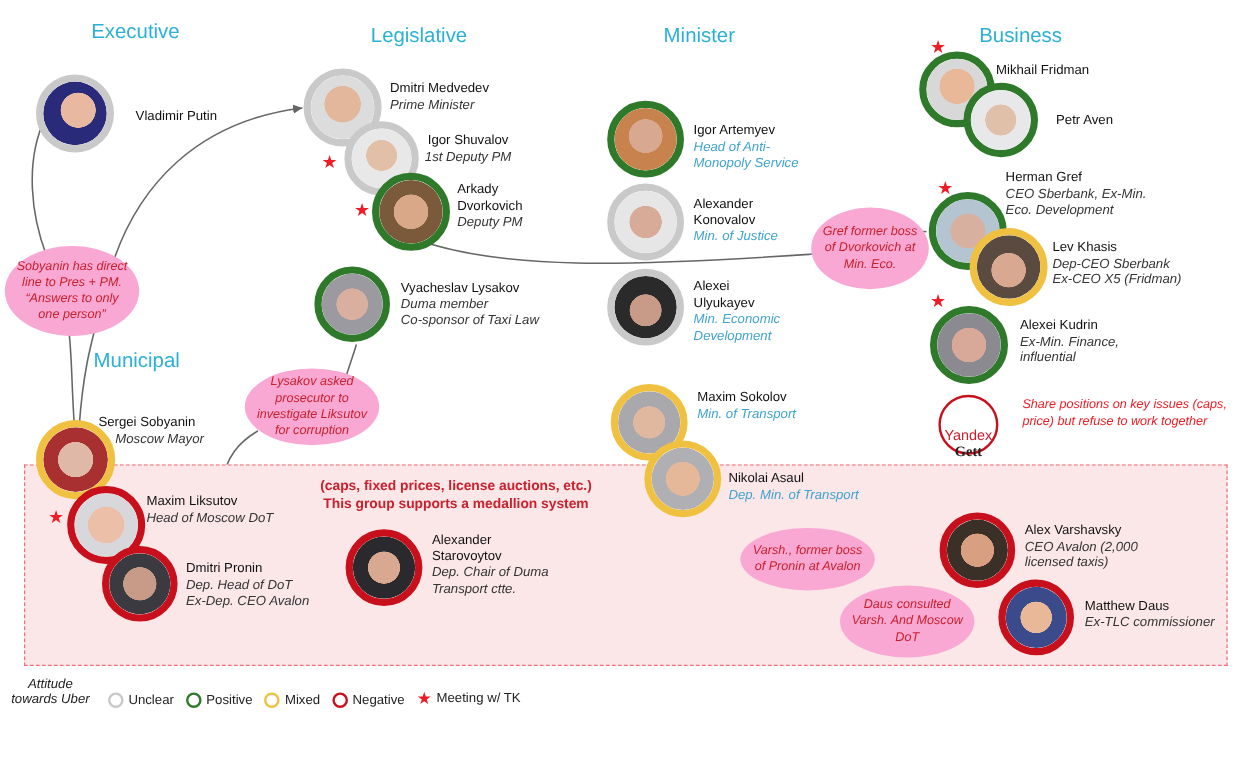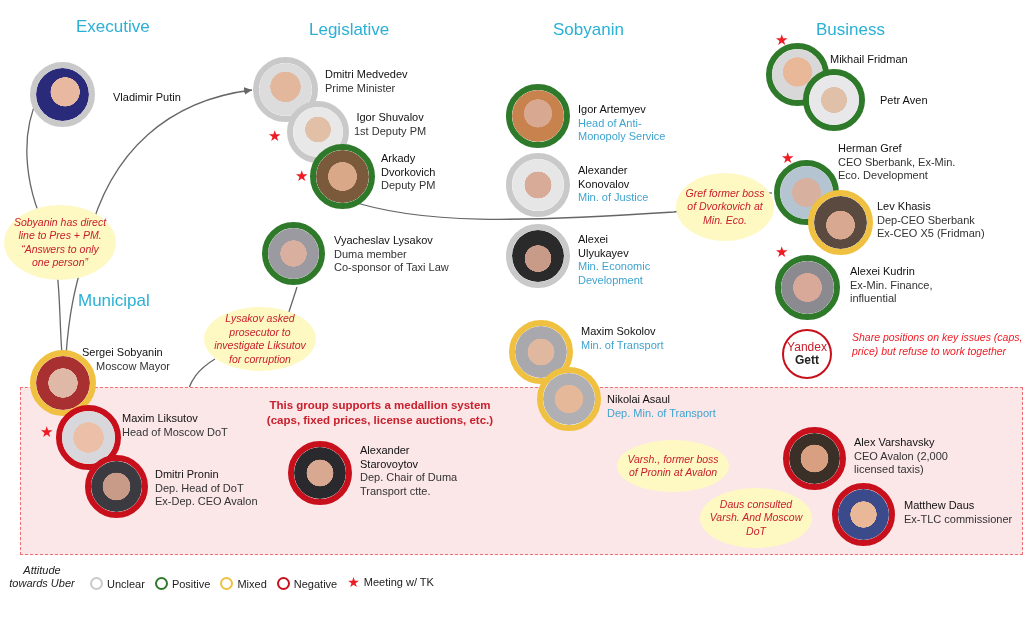--- a/index.html
+++ b/index.html
@@ -8,32 +8,32 @@
   .group-box { position:absolute; left:20px; top:387px; width:1003px; height:168px; background:#fbe6e8; border:1.5px dashed #ef6d74; box-sizing:border-box; }
   .group-note { position:absolute; left:230px; top:398px; width:300px; text-align:center; color:#c8202c; font-weight:bold; font-size:11.5px; line-height:15px; }
   .avatar { position:absolute; border-radius:50%; box-sizing:border-box; overflow:hidden; background:#fff; }
   .avatar .face { position:absolute; left:0; top:0; right:0; bottom:0; border-radius:50%; }
   .ring-unclear { border:6px solid #c9c9c9; }
   .ring-positive { border:6px solid #2e7a2a; }
   .ring-mixed { border:6px solid #f0c040; }
   .ring-negative { border:6px solid #c8101c; }
   .person-text { position:absolute; font-size:11px; line-height:13.5px; color:#222; }
   .person-text .name { font-weight:normal; color:#111; display:block; }
-  .person-text .role { display:block; color:#333; }
+  .person-text .role { display:block; color:#333;font-style:italic; }
   .person-text .role.blue { color:#3fa3cf; }
   .star { position:absolute; color:#ee1c24; font-size:15px; line-height:15px; }
-  .bubble { position:absolute; background:#fef9c3; border-radius:50%; display:flex; align-items:center; justify-content:center; text-align:center; color:#c8202c; font-style:italic; font-size:10.5px; line-height:13.5px; box-sizing:border-box; padding:0 8px; }
+  .bubble { position:absolute; background:#f9a8d4; border-radius:50%; display:flex; align-items:center; justify-content:center; text-align:center; color:#c8202c; font-style:italic; font-size:10.5px; line-height:13.5px; box-sizing:border-box; padding:0 8px; }
   .legend { position:absolute; left:0; top:560px; height:30px; display:flex; align-items:flex-end; font-size:11px; color:#222; }
   .legend-title { font-style:italic; text-align:center; width:84px; line-height:13px; font-size:11px; }
   .legend-item { display:flex; align-items:center; margin-right:10px; }
   .legend-ring { width:13px; height:13px; border-radius:50%; box-sizing:border-box; border:2px solid #ccc; margin-right:4px; }
   .legend-star { color:#ee1c24; font-size:14px; margin-right:4px; }
   .logo { position:absolute; left:782px; top:329px; width:50px; height:50px; border-radius:50%; border:2px solid #c8101c; box-sizing:border-box; background:#fff; text-align:center; }
-  .logo .y { display:block; color:#c8202c; font-size:12px; margin-top:10px; line-height:13px; font-family:"Liberation Sans Narrow","Liberation Sans", sans-serif; }
-  .logo .g { display:block; color:#222; font-weight:bold; font-size:12px; line-height:13px; }
+  .logo .y { display:block; color:#c8202c; font-size:12px; margin-top:26px; line-height:13px; font-family:"Liberation Sans Narrow","Liberation Sans", sans-serif; }
+  .logo .g { display:block; color:#222; font-weight:bold; font-size:12px; line-height:13px;font-family:Liberation Serif, serif; }
   .share-note { position:absolute; left:852px; top:331px; color:#ee1c24; font-style:italic; font-size:10.5px; line-height:13.5px; width:180px; }
   svg.links { position:absolute; left:0; top:0; }
 </style>
 </head>
 <body>
 
 <svg class="links" width="1031" height="640">
   <defs>
     <marker id="arr" markerWidth="8" markerHeight="8" refX="6" refY="3" orient="auto">
       <path d="M0,0 L6,3 L0,6 Z" fill="#666"></path>
@@ -53,27 +53,27 @@
 
   <path d="M125,515 C230,530 420,530 560,490 C590,480 610,472 625,465" stroke="#666" stroke-width="1.3" fill="none"></path>
   <path d="M727,461 L780,460" stroke="#666" stroke-width="1.3" fill="none" marker-end="url(#arr)"></path>
 
   <path d="M775,511 C770,500 770,480 782,467" stroke="#666" stroke-width="1.3" fill="none" marker-end="url(#arr)"></path>
   <path d="M810,515 C825,515 830,517 838,518" stroke="#666" stroke-width="1.3" fill="none"></path>
 </svg>
 
 <div class="group-box"></div>
 <div class="group-note">
+  <div>(caps, fixed prices, license auctions, etc.)</div>
   <div>This group supports a medallion system</div>
-  <div>(caps, fixed prices, license auctions, etc.)</div>
 </div>
 
 <div class="section-title" style="left:76px; top:17px;">Executive</div>
 <div class="section-title" style="left:309px; top:20px;">Legislative</div>
-<div class="section-title" style="left:553px; top:20px;">Sobyanin</div>
+<div class="section-title" style="left:553px; top:20px;">Minister</div>
 <div class="section-title" style="left:816px; top:20px;">Business</div>
 <div class="section-title" style="left:78px; top:291px;">Municipal</div>
 
 <div class="bubble" style="left:4px; top:205px; width:112px; height:75px;">Sobyanin has direct line to Pres + PM. “Answers to only one person”</div>
 <div class="bubble" style="left:204px; top:307px; width:112px; height:64px;">Lysakov asked prosecutor to investigate Liksutov for corruption</div>
 <div class="bubble" style="left:676px; top:173px; width:98px; height:68px;">Gref former boss of Dvorkovich at Min. Eco.</div>
 <div class="bubble" style="left:617px; top:440px; width:112px; height:52px;">Varsh., former boss of Pronin at Avalon</div>
 <div class="bubble" style="left:700px; top:488px; width:112px; height:60px;">Daus consulted Varsh. And Moscow DoT</div>
 
 <div class="avatar ring-unclear" style="left:30px; top:62px; width:65px; height:65px;">

